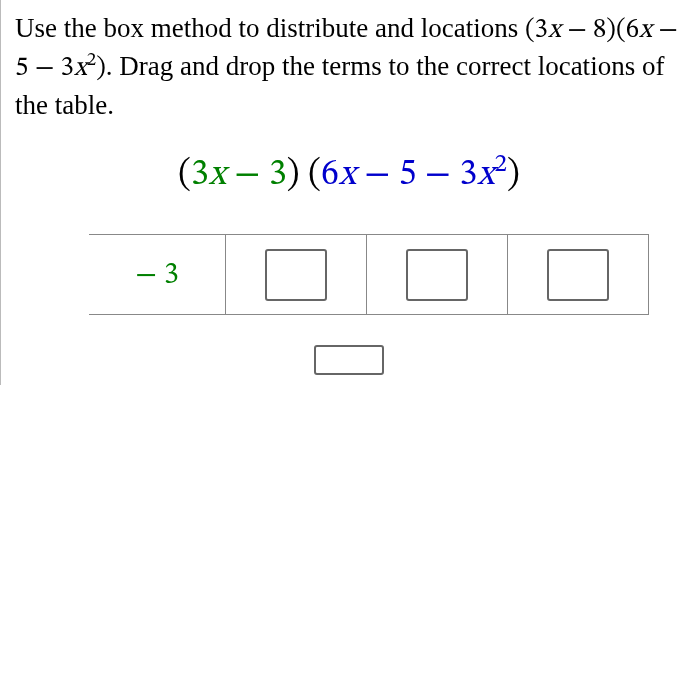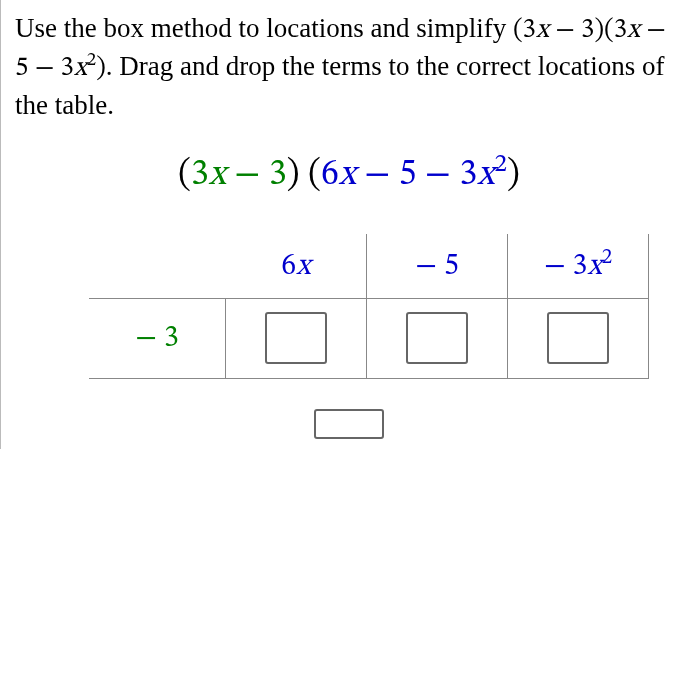--- a/index.html
+++ b/index.html
@@ -83,42 +83,30 @@
     color:#444;
     overflow: hidden;
   }
 
   .minus { font-style: normal; }
 </style>
 </head>
 <body>
 
 <div class="instructions">
-  <span>Use the box method to locations and simplify </span><span class="math"><span class="paren">(3</span><span class="var">x</span><span> − 3)(3</span><span class="var">x</span><span> − 5 − 3</span><span class="var">x</span><span class="sup">2</span><span class="paren">)</span></span><span>. Drag and drop the terms to the correct locations of the table.</span>
+  <span>Use the box method to distribute and locations </span><span class="math"><span class="paren">(3</span><span class="var">x</span><span> − 8)(6</span><span class="var">x</span><span> − 5 − 3</span><span class="var">x</span><span class="sup">2</span><span class="paren">)</span></span><span>. Drag and drop the terms to the correct locations of the table.</span>
 </div>
 
 <div class="expression math">
   <span class="paren">(</span><span class="green"><span>3</span><span class="var">x</span><span class="minus"> − </span><span>3</span></span><span class="paren">)</span><span> </span><span class="paren">(</span><span class="blue"><span>6</span><span class="var">x</span><span class="minus"> − </span><span>5</span><span class="minus"> − </span><span>3</span><span class="var">x</span><span class="sup">2</span></span><span class="paren">)</span>
 </div>
 
 <div class="grid-wrap">
 <table class="box">
   <tbody>
-        <tr>
-    <td class="spacer"></td>
-    <th class="hdr-col first blue">
-      <span>6</span><span class="var">x</span>
-    </th>
-    <th class="hdr-col blue">
-      <span class="minus">− 5</span>
-    </th>
-    <th class="hdr-col blue">
-      <span class="minus">− 3</span><span class="var">x</span><span class="sup">2</span>
-    </th>
-  </tr>
   <tr>
     <th class="hdr-row green">
       <span class="minus">− 3</span>
     </th>
     <td class="cell">
             <div class="dropbox"></div>
           </td>
     <td class="cell">
             <div class="dropbox"></div>
           </td>

